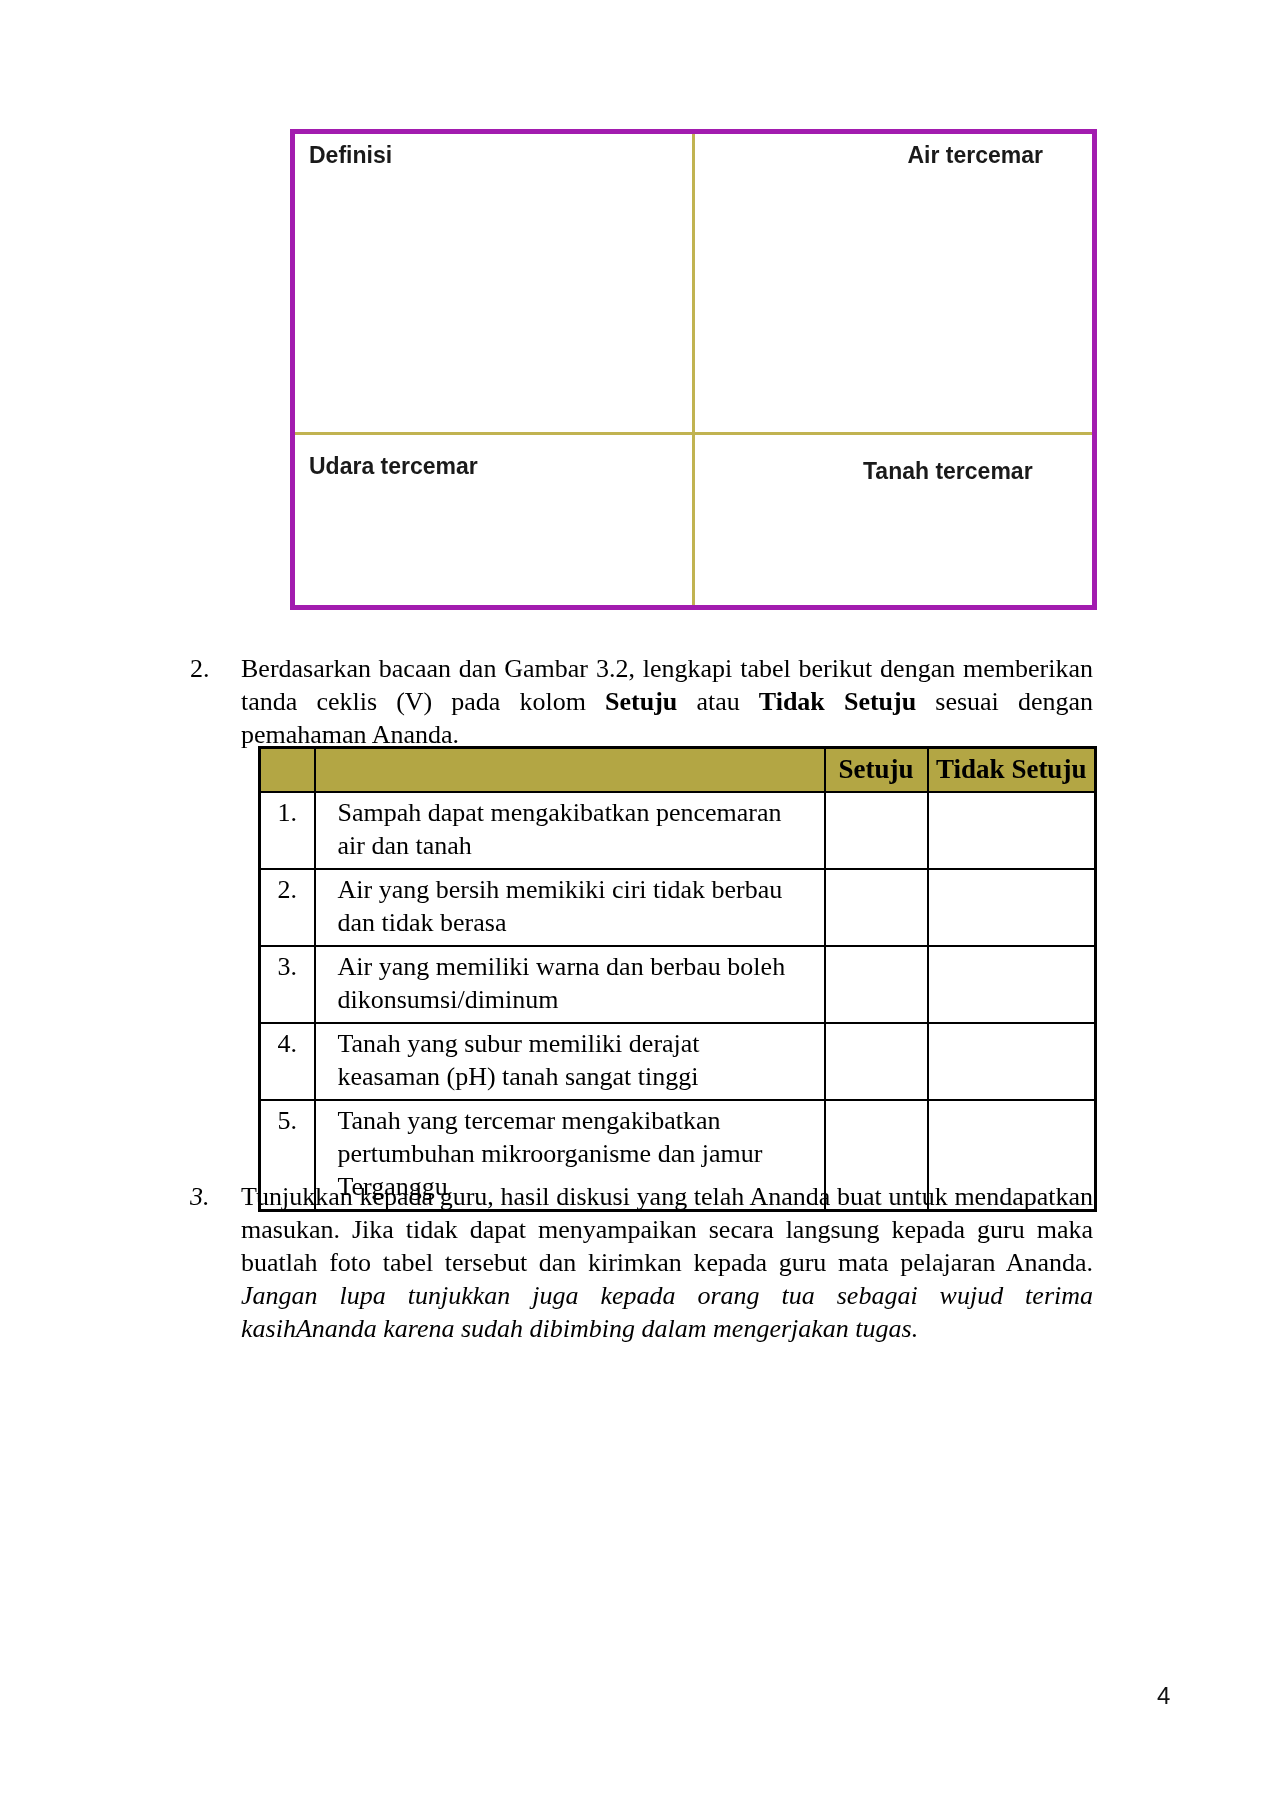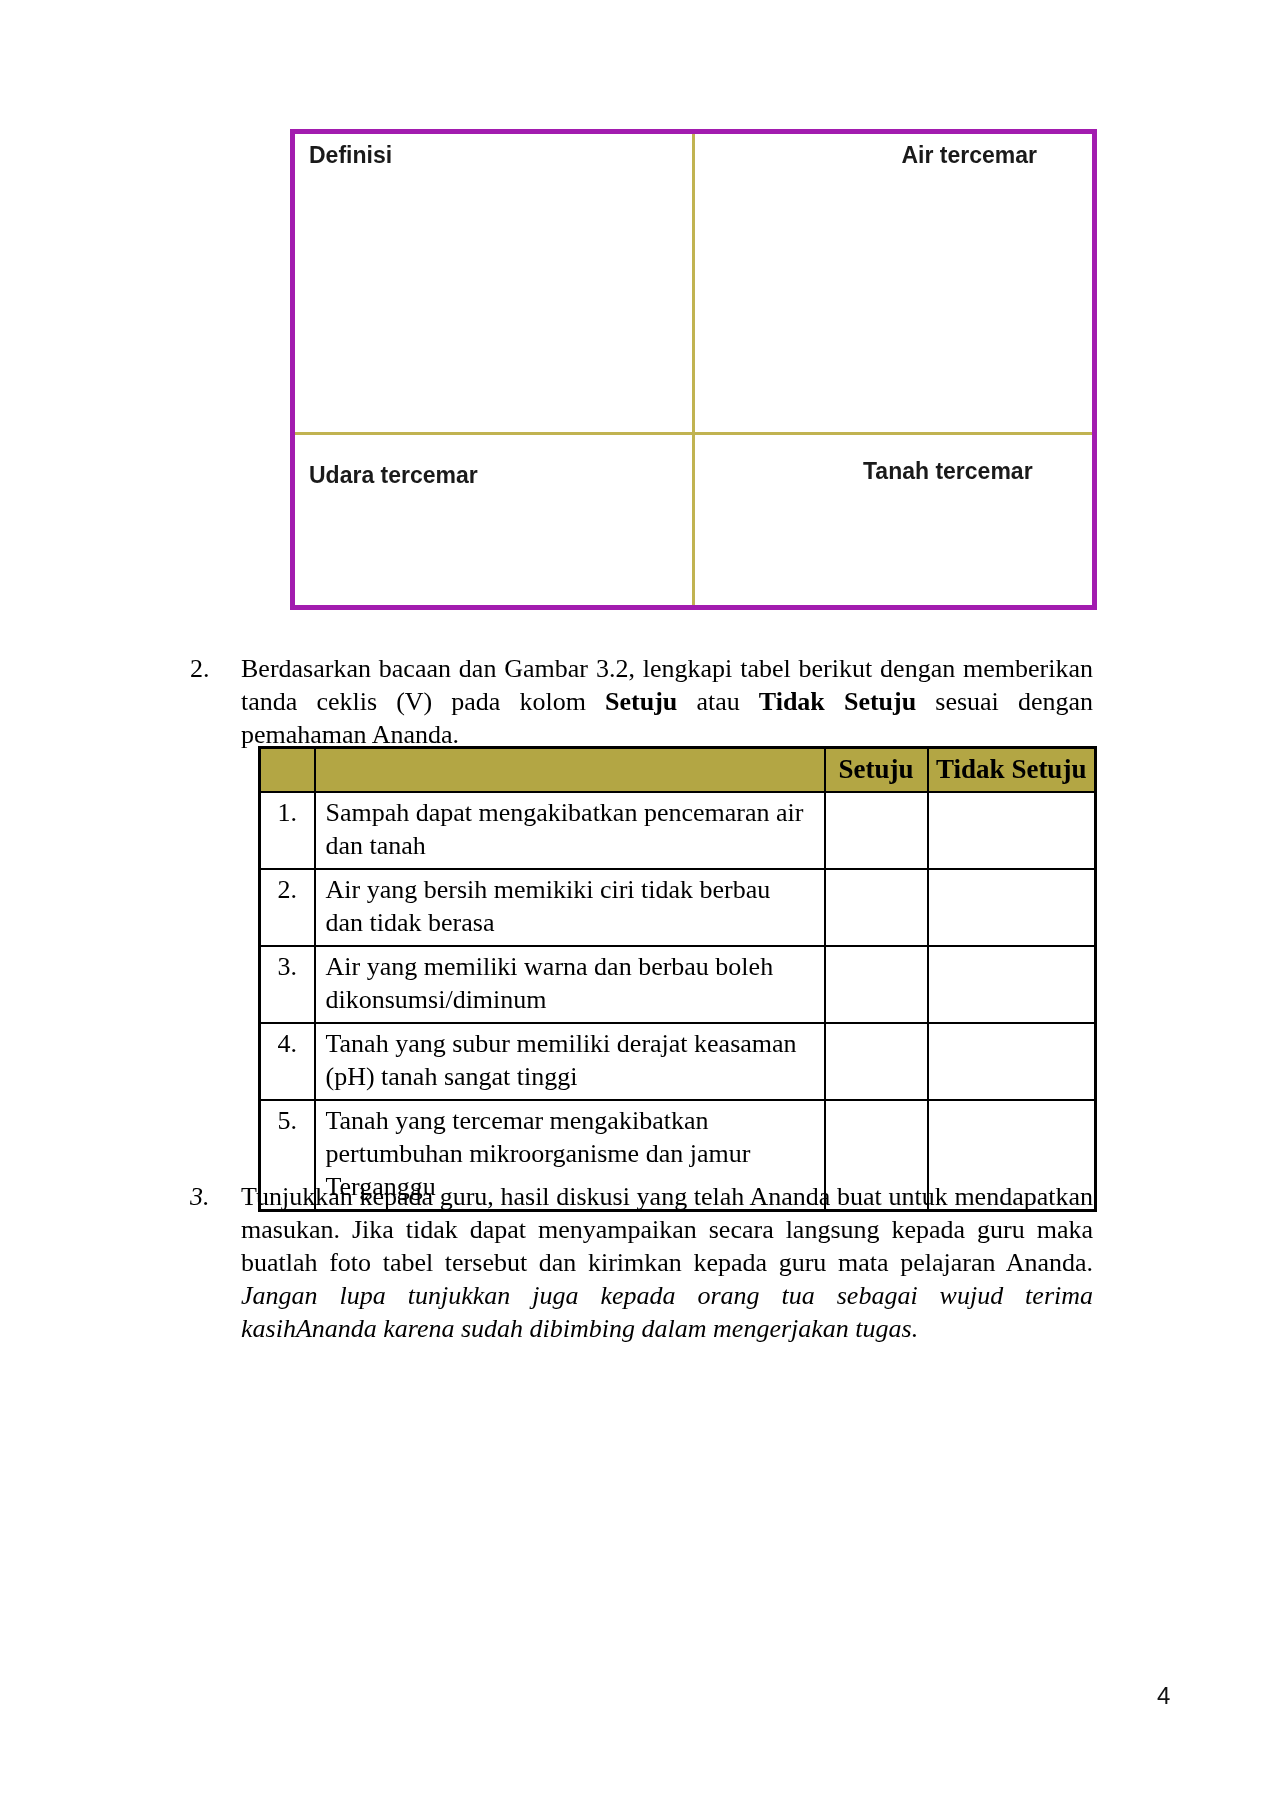--- a/index.html
+++ b/index.html
@@ -12,22 +12,22 @@
     position:absolute;left:290px;top:129px;width:797px;height:471px;
     border:5px solid #a21caf;background:#fff;
   }
   .diagram-vline{position:absolute;left:calc(50% - 1.5px);top:0;bottom:0;width:3px;background:#c1b351;}
   .diagram-hline{position:absolute;left:0;right:0;top:298px;height:3px;background:#c1b351;}
   .quad-label{
     position:absolute;font-family:"Liberation Sans", sans-serif;
     font-weight:bold;font-size:23px;color:#1a1a1a;white-space:nowrap;
   }
   .q-tl{left:14px;top:8px;}
-  .q-tr{right:55px;top:8px;}
-  .q-bl{left:14px;top:328px;}
+  .q-tr{right:49px;top:8px;}
+  .q-bl{left:14px;top:319px;}
   .q-br{left:568px;top:324px;}
   .center-ellipse{
     position:absolute;left:calc(50% - 145px);top:158px;width:290px;height:200px;
     background:#b2a647;border:5px solid #111;border-radius:50%;
     display:flex;flex-direction:column;align-items:center;justify-content:center;
     box-sizing:border-box;
   }
   .center-ellipse span{
     font-family:"Liberation Sans", sans-serif;font-weight:bold;font-size:24px;
     line-height:33px;color:#111;
@@ -55,21 +55,21 @@
   .check-table col.c-ag{width:103px;}
   .check-table col.c-dg{width:168px;}
   .check-table th,.check-table td{
     border:2px solid #000;box-sizing:border-box;vertical-align:top;
   }
   .check-table{border:3px solid #000;}
   .check-table thead th{
     background:#b3a644;height:44px;font-size:27px;font-weight:bold;
     text-align:center;vertical-align:middle;padding:0 4px;
   }
-  .check-table td{font-size:26px;line-height:33px;padding:3px 10px 6px;}
+  .check-table td{font-size:26px;line-height:33px;padding:3px 22px 6px;}
   .check-table td.cell-no{text-align:center;padding:3px 2px 6px;}
   .check-table td.cell-mark{padding:3px 4px;}
   
   .page-number{
     position:absolute;left:1157px;top:1682px;
     font-family:"Liberation Sans", sans-serif;font-size:24px;color:#111;
   }
 </style>
 </head>
 <body>

